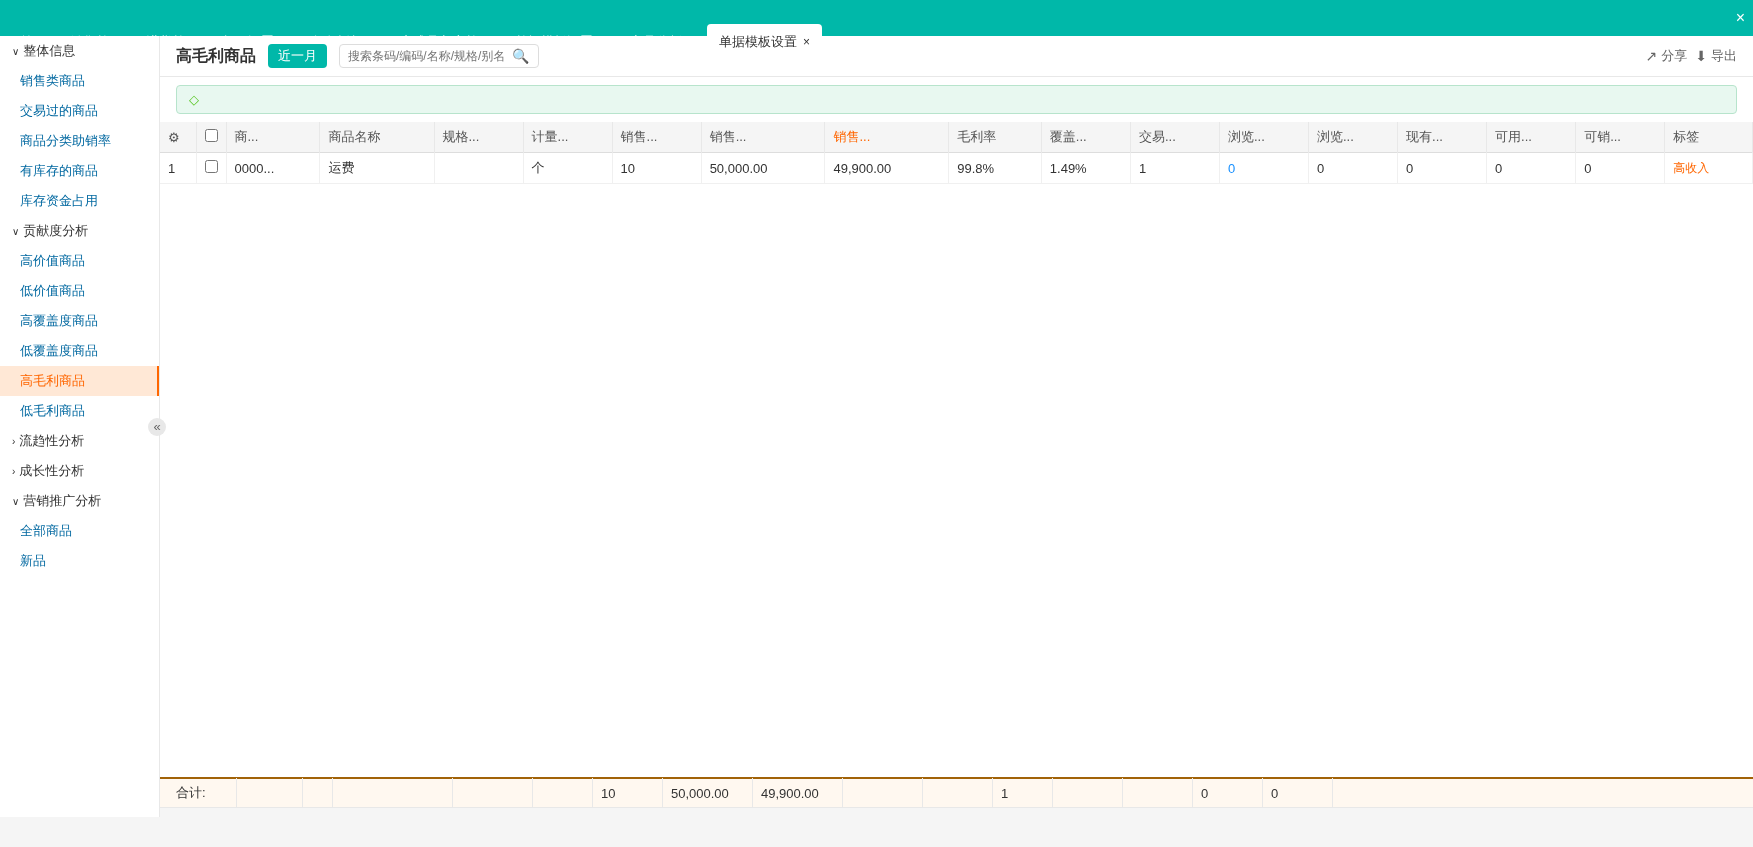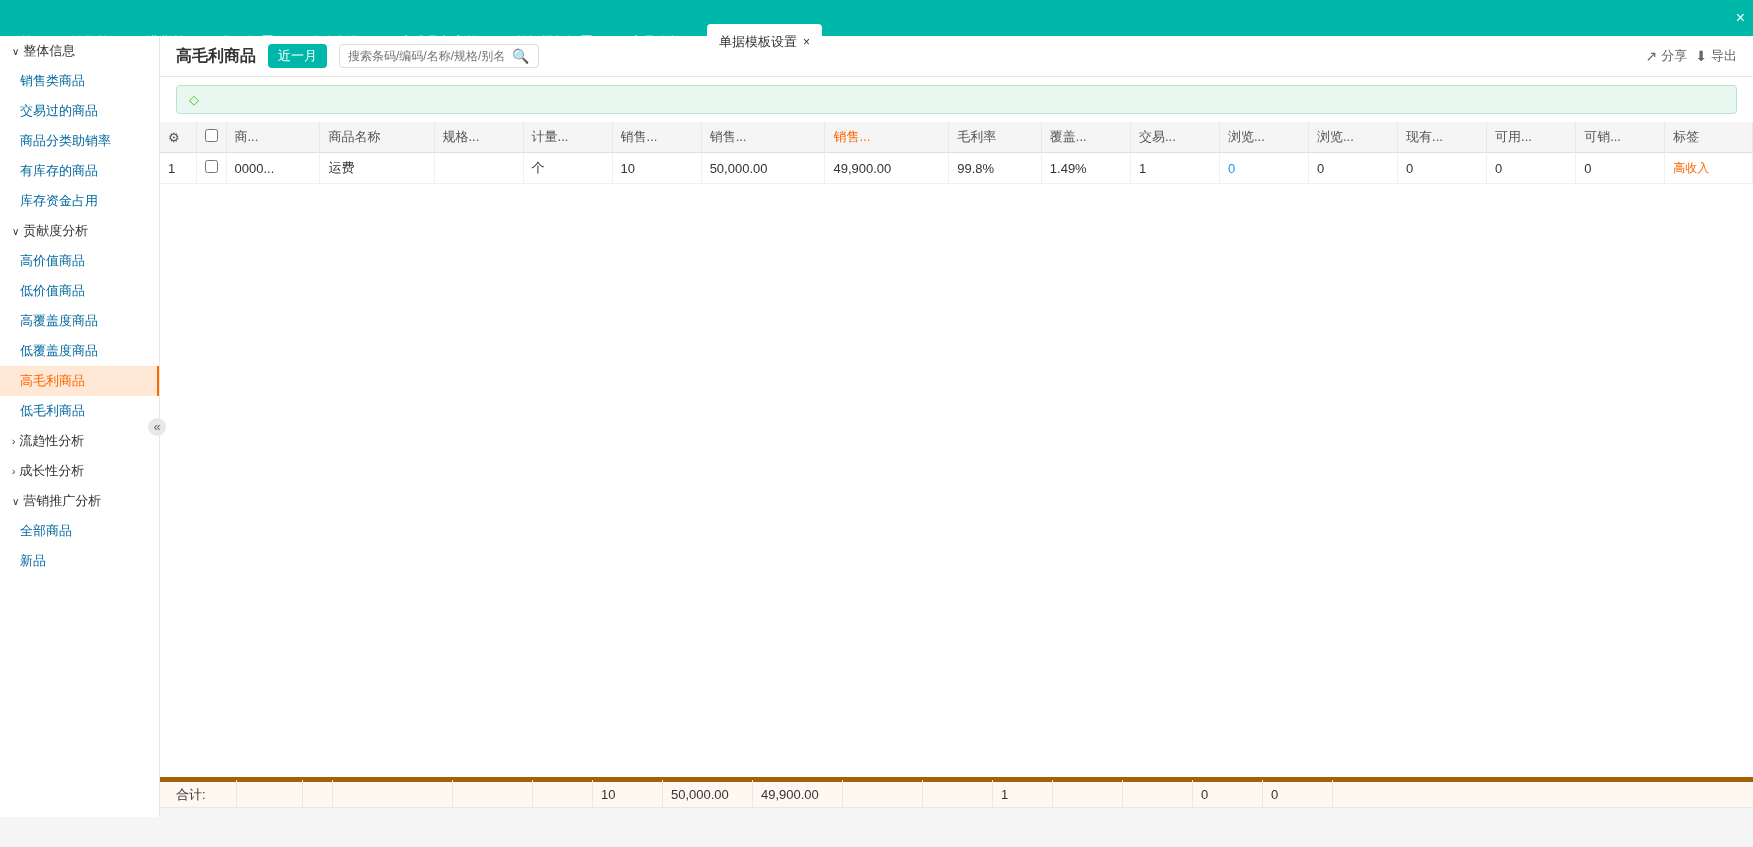--- a/index.html
+++ b/index.html
@@ -216,21 +216,21 @@
     .tag-high {
       color: #f60;
       font-size: 12px;
     }
     .link-style { color: #1890ff; cursor: pointer; }
 
     
     .footer-bar {
       height: 30px;
       background: #fff8f0;
-      border-top: 5px solid #a16207;
+      border-top: 2px solid #a16207;
       display: flex;
       align-items: center;
       padding: 0 16px;
       font-size: 12px;
       color: #333;
       gap: 0;
     }
     .footer-label {
       min-width: 60px;
     }

